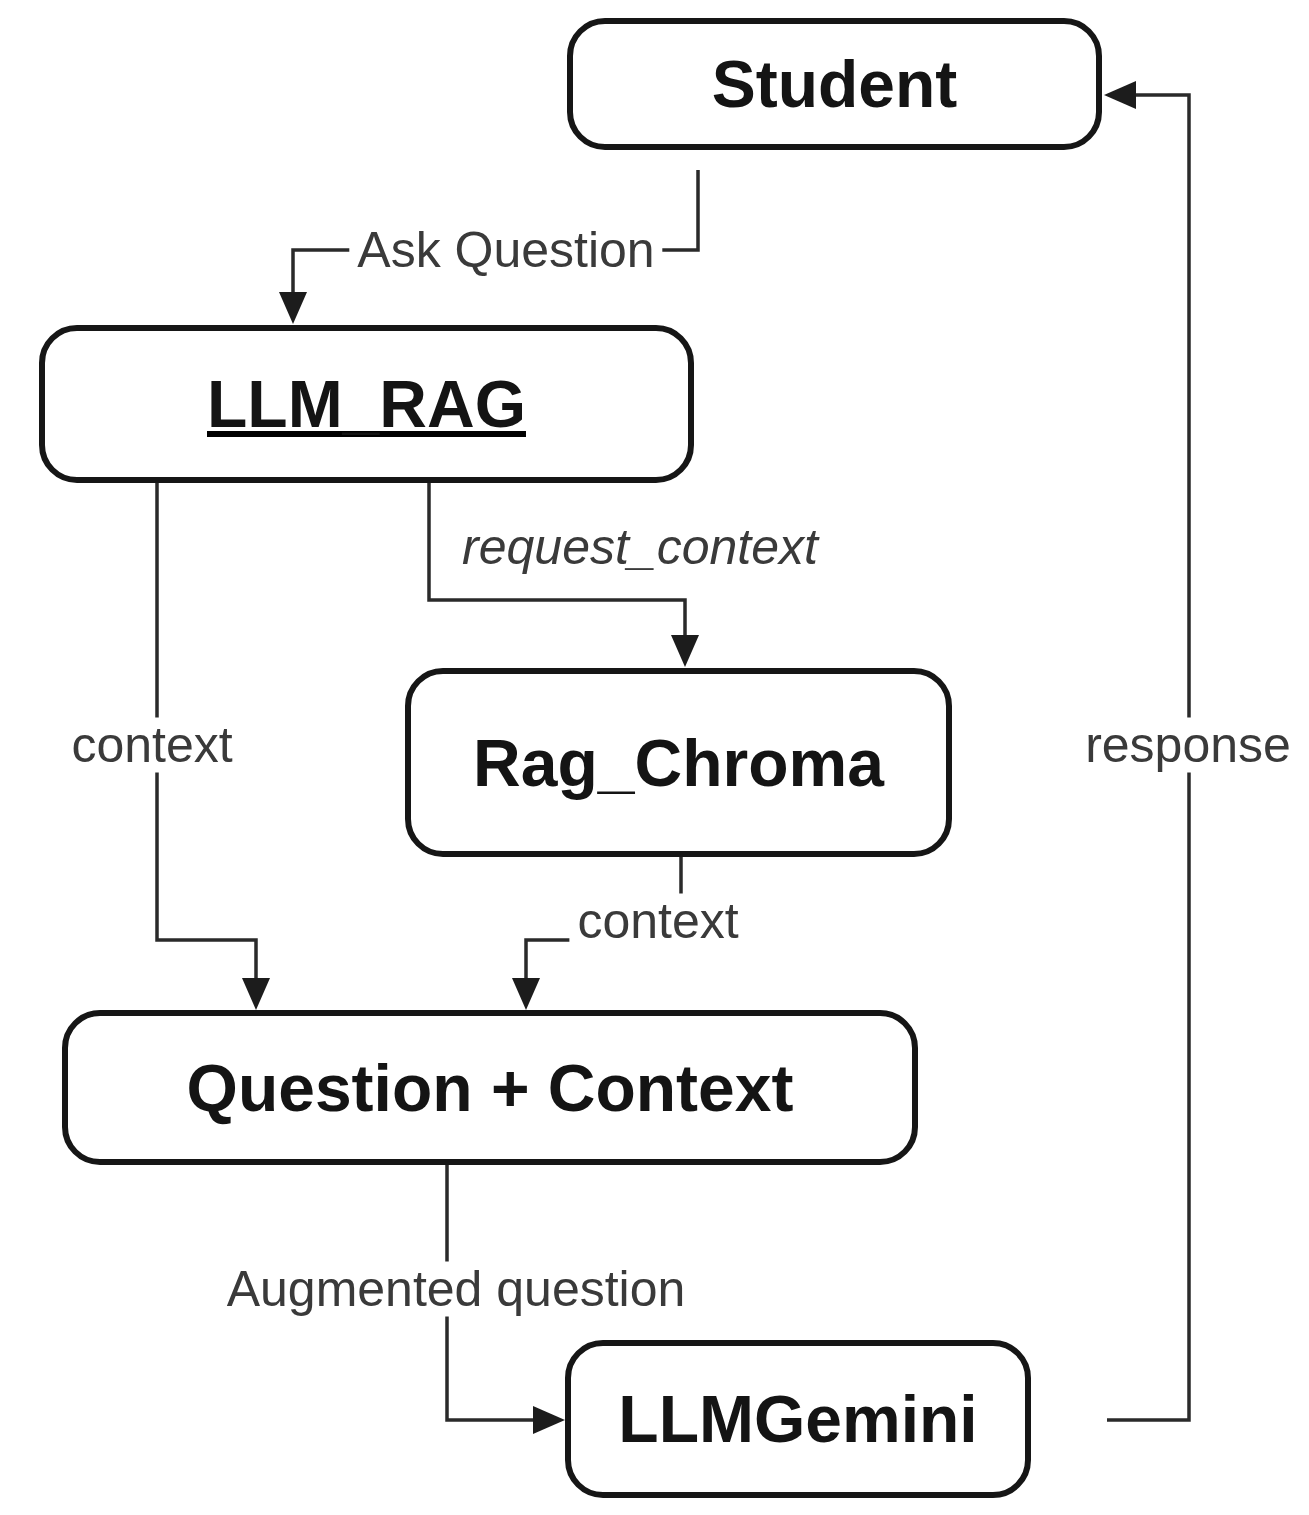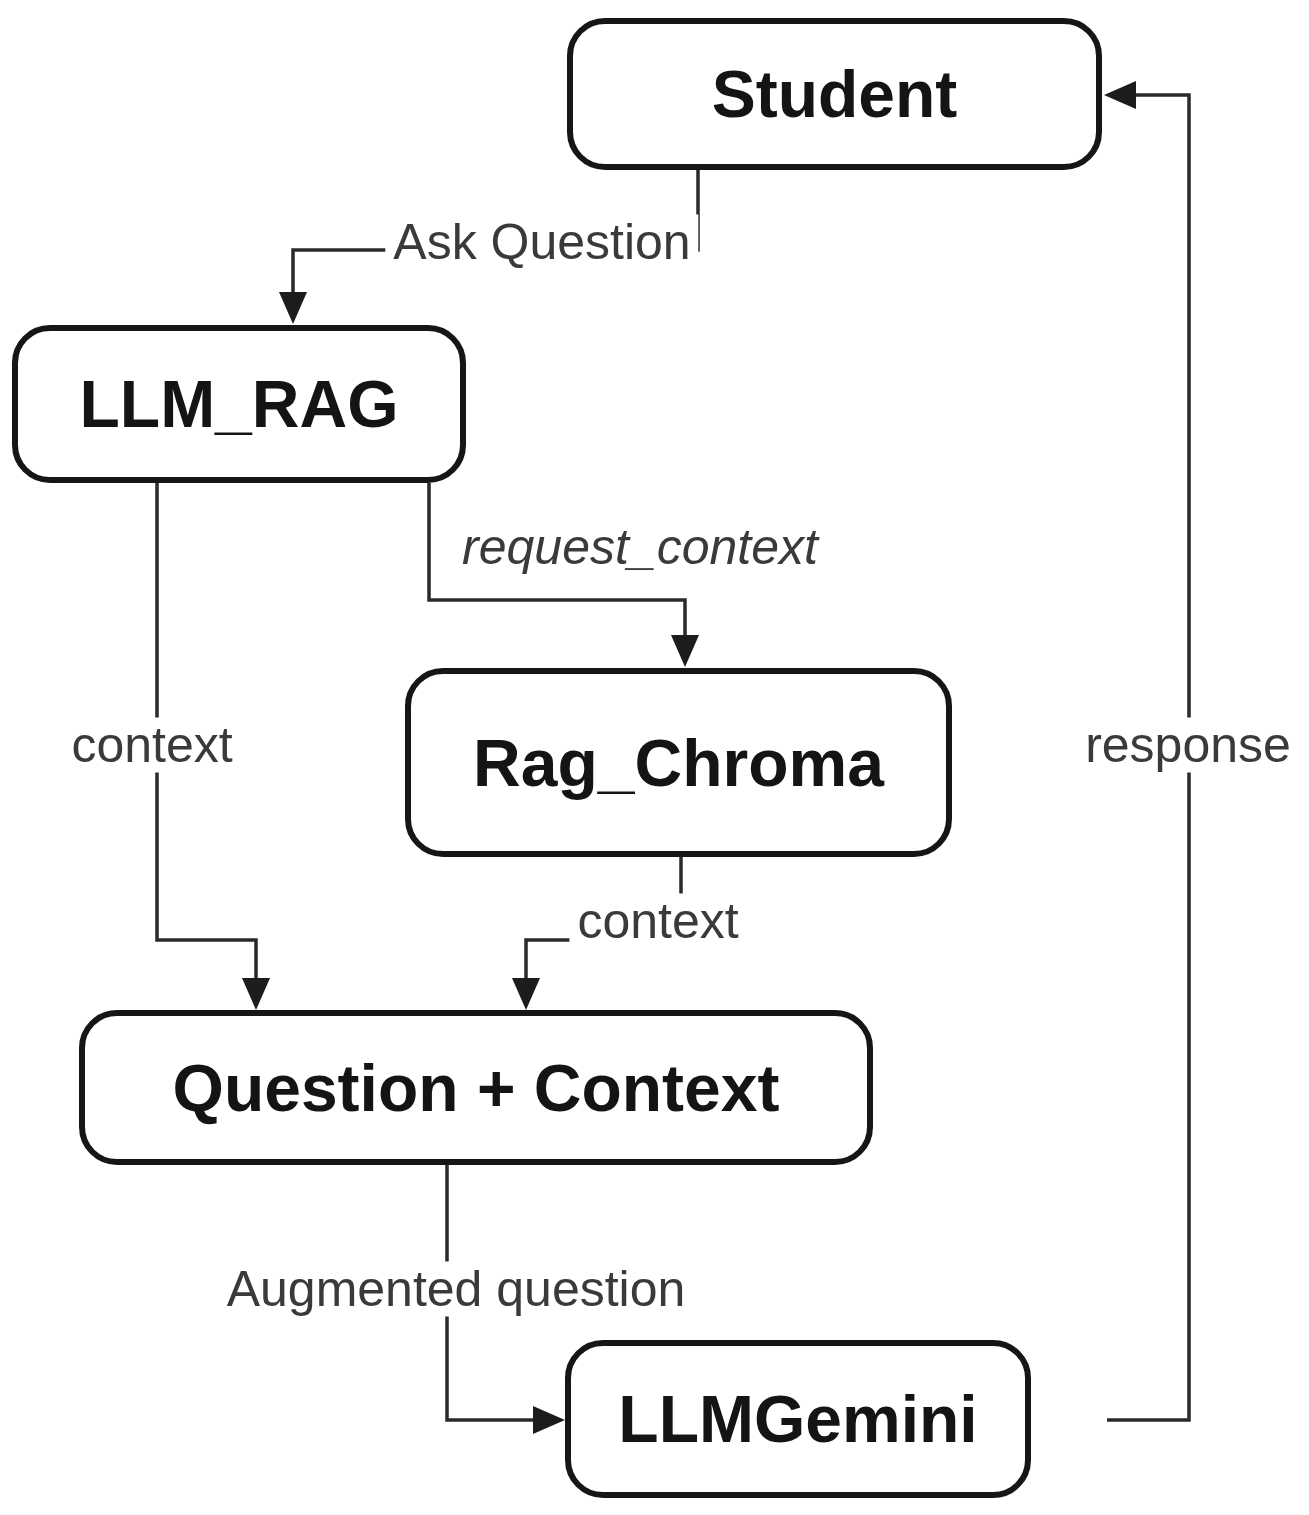--- a/index.html
+++ b/index.html
@@ -45,27 +45,27 @@
     transform: translate(-50%, -50%);
     background: #ffffff;
     color: #3a3a3a;
     font-size: 50px;
     line-height: 1.1;
     padding: 0 8px;
     white-space: nowrap;
     z-index: 3;
   }
   
-  #node-student            { left: 567px;  top: 18px;   width: 535px; height: 152px; }
-  #node-llm-rag            { left: 12px;   top: 325px;  width: 454px; height: 158px; }
+  #node-student            { left: 567px;  top: 18px;   width: 535px; height: 132px; }
+  #node-llm-rag            { left: 39px;   top: 325px;  width: 655px; height: 158px; text-decoration: underline; }
   #node-rag-chroma         { left: 405px;  top: 668px;  width: 547px; height: 189px; }
-  #node-question-context   { left: 62px;   top: 1010px; width: 794px; height: 155px; margin-left: 17px; }
+  #node-question-context   { left: 62px;   top: 1010px; width: 856px; height: 155px; }
   #node-llm-gemini         { left: 565px;  top: 1340px; width: 466px; height: 158px; }
   
-  #label-ask-question       { left: 506px;  top: 242px; margin-left: 36px;  }
+  #label-ask-question       { left: 506px;  top: 250px;  }
   #label-request-context    { left: 640px;  top: 547px; font-style: italic;  }
   #label-question           { left: 152px;  top: 745px;  }
   #label-context            { left: 658px;  top: 881px; margin-top: 40px;  }
   #label-augmented-question { left: 456px;  top: 1289px; }
   #label-response           { left: 1188px; top: 745px;  }
 </style>
 </head>
 <body>
 
 <div id="canvas">

